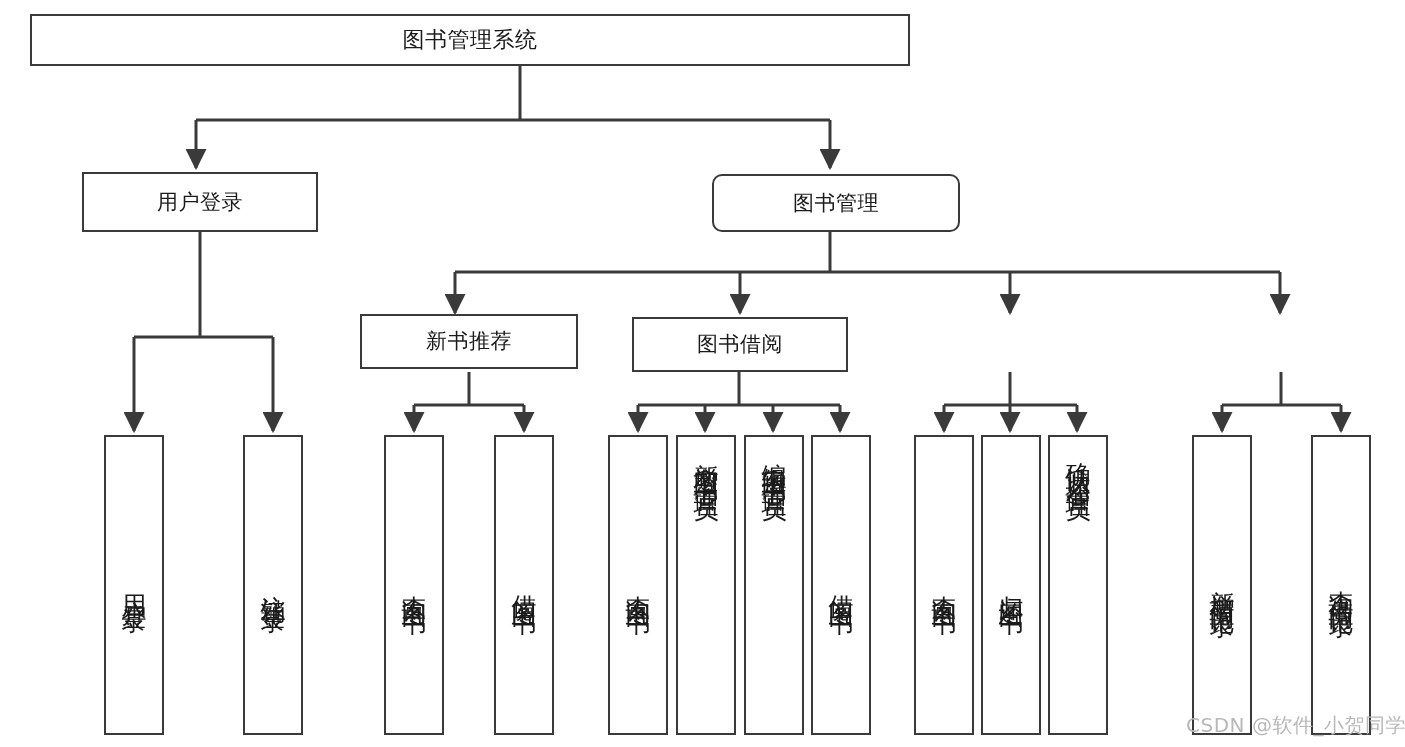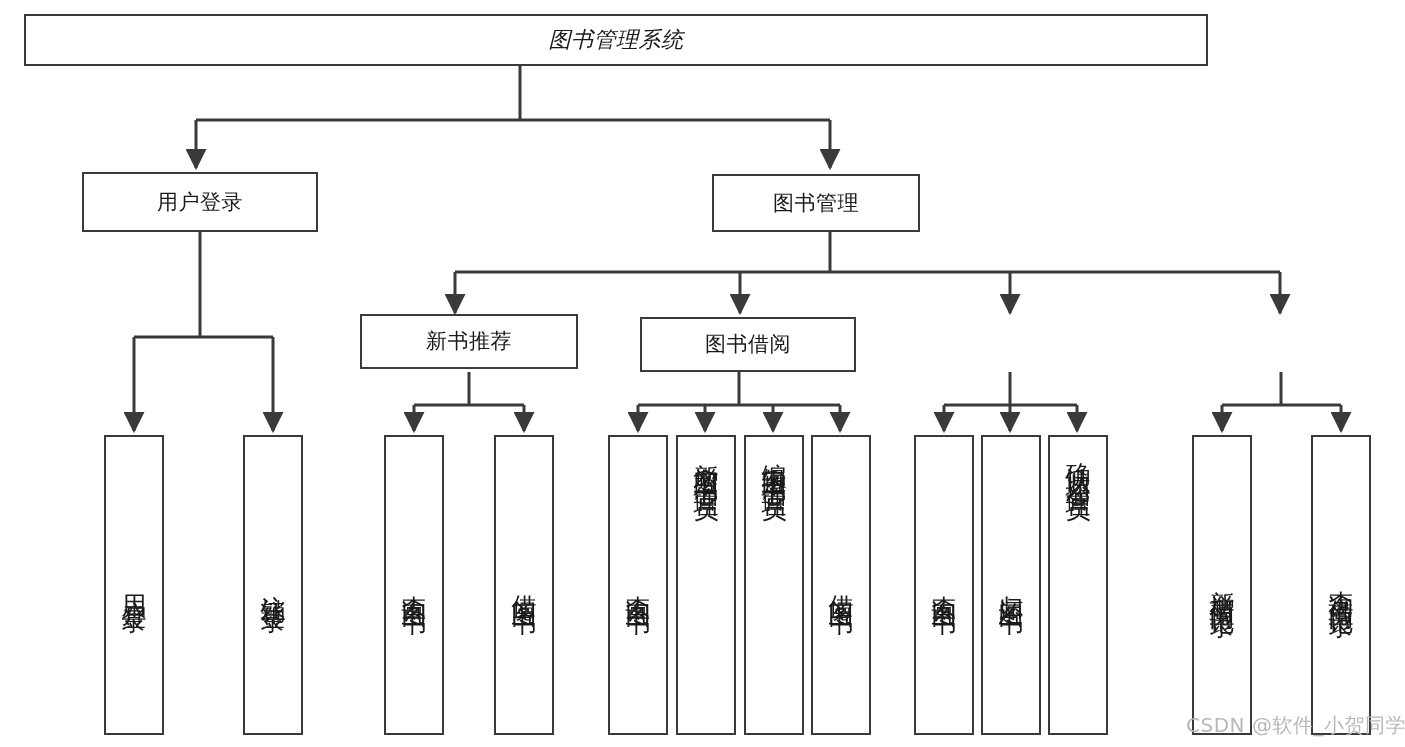--- a/index.html
+++ b/index.html
@@ -132,37 +132,37 @@
       <path d="M 1010 405 L 1010 431" marker-end="url(#arrow)"></path>
       <path d="M 1077 405 L 1077 431" marker-end="url(#arrow)"></path>
 
       <path d="M 1281 372 L 1281 405"></path>
       <path d="M 1222 405 L 1341 405"></path>
       <path d="M 1222 405 L 1222 431" marker-end="url(#arrow)"></path>
       <path d="M 1341 405 L 1341 431" marker-end="url(#arrow)"></path>
     </g>
   </svg>
 
-  <div class="node horiz root" style="left:24px; top:14px; width:1184px; height:52px;font-style:italic;">
+  <div class="node horiz root" style="left:30px; top:14px; width:880px; height:52px;">
     <span class="node-label">图书管理系统</span>
   </div>
 
   <div class="node horiz" style="left:82px; top:172px; width:236px; height:60px;">
     <span class="node-label">用户登录</span>
   </div>
 
-  <div class="node horiz" style="left:712px; top:174px; width:208px; height:58px;">
+  <div class="node horiz" style="left:712px; top:174px; width:248px; height:58px;border-radius:10px;">
     <span class="node-label">图书管理</span>
   </div>
 
   <div class="node horiz" style="left:360px; top:314px; width:218px; height:55px;">
     <span class="node-label">新书推荐</span>
   </div>
 
-  <div class="node horiz" style="left:632px; top:317px; width:216px; height:55px;margin-left:8px;">
+  <div class="node horiz" style="left:632px; top:317px; width:216px; height:55px;">
     <span class="node-label">图书借阅</span>
   </div>
 
 
 
   <div class="node vert center-text" style="left:104px; top:435px; width:60px; height:300px;">
     <span class="node-label">用户登录</span>
   </div>
 
   <div class="node vert center-text" style="left:243px; top:435px; width:60px; height:300px;">

